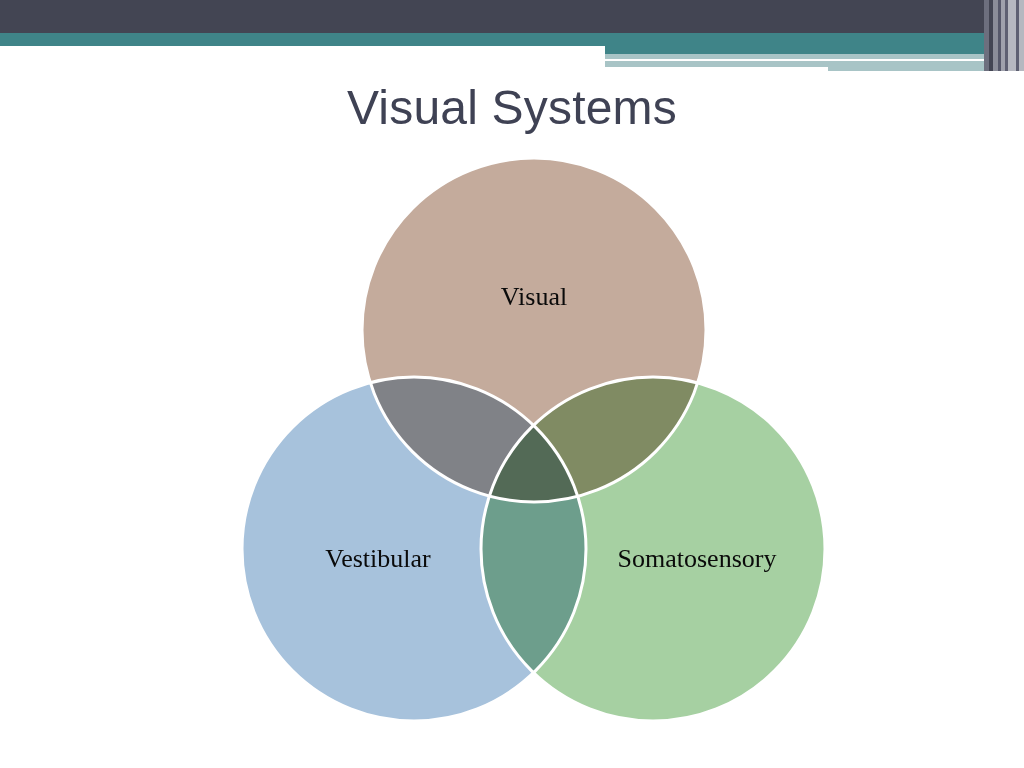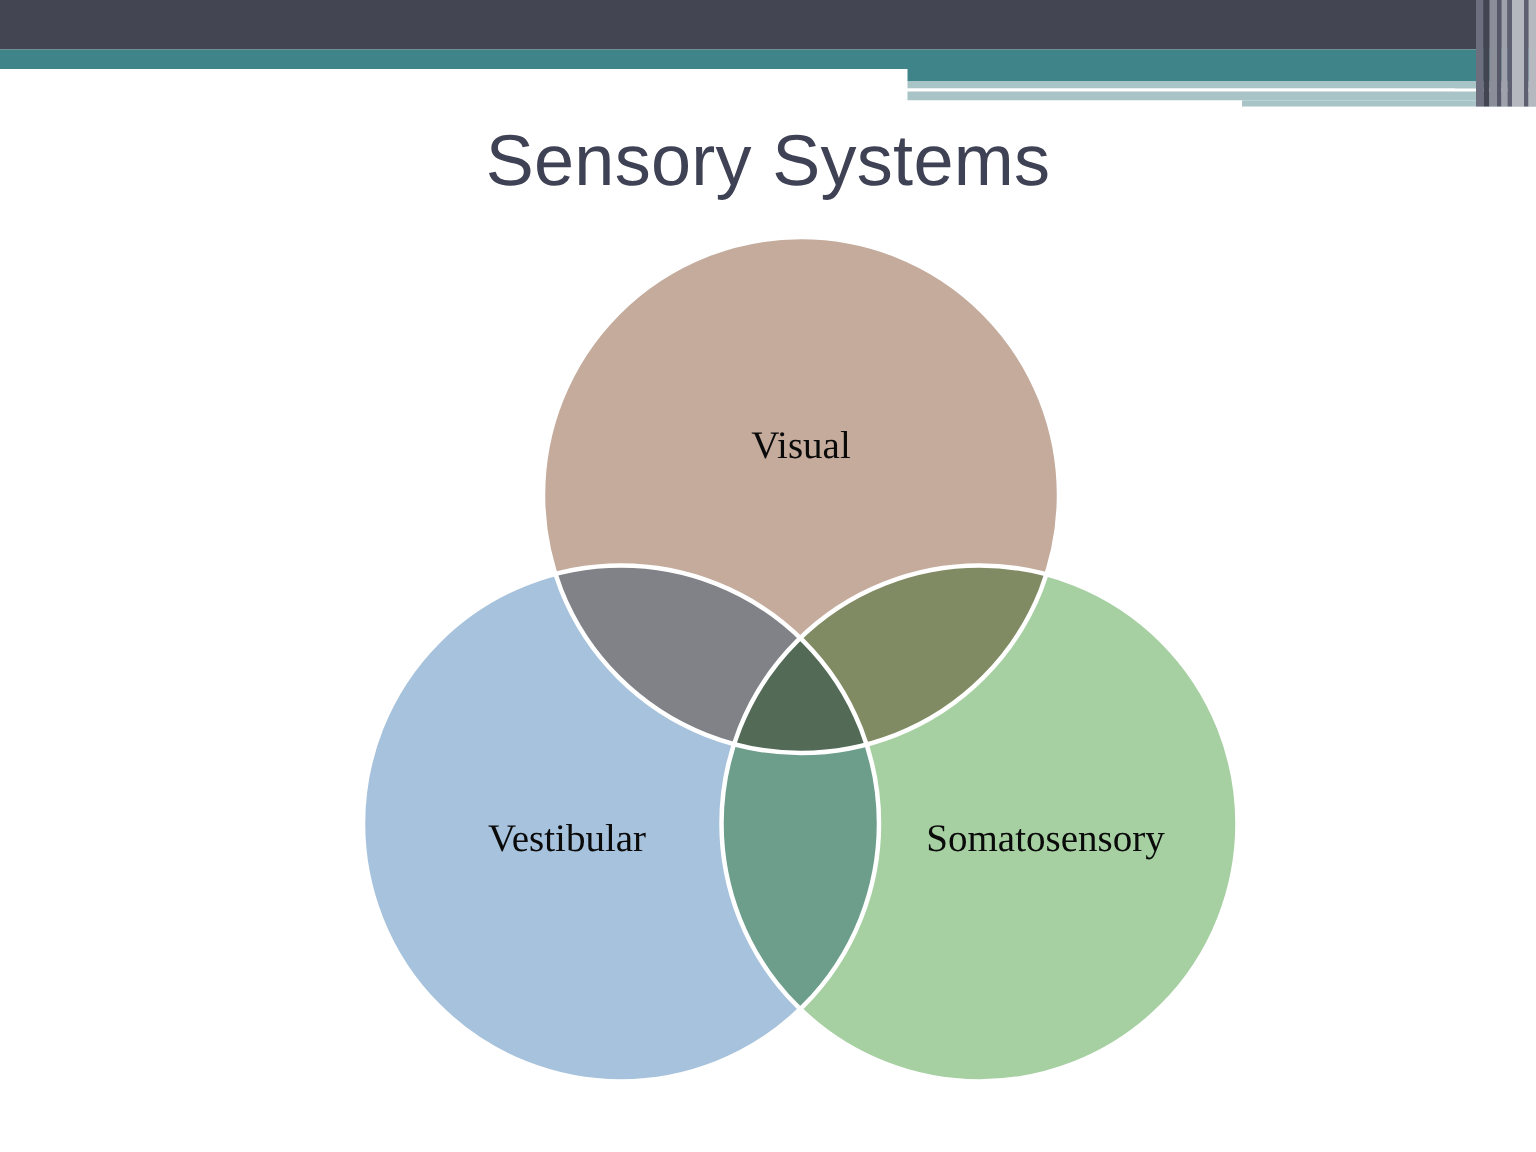--- a/index.html
+++ b/index.html
@@ -151,21 +151,21 @@
       <span style="left: 5px; width: 4px; background: rgb(67, 69, 83);"></span>
       <span style="left: 9px; width: 5px; background: rgb(139, 141, 153);"></span>
       <span style="left: 14px; width: 3px; background: rgb(86, 88, 106);"></span>
       <span style="left: 17px; width: 4px; background: rgb(159, 161, 172);"></span>
       <span style="left: 21px; width: 3px; background: rgb(94, 96, 114);"></span>
       <span style="left: 24px; width: 8px; background: rgb(182, 184, 192);"></span>
       <span style="left: 32px; width: 3px; background: rgb(94, 96, 114);"></span>
       <span style="left: 35px; width: 5px; background: rgb(182, 184, 192);"></span>
     </div>
 
-  <div class="slide-title">Sensory Systems</div>
+  <div class="slide-title">Visual Systems</div>
 
   <div id="venn-wrap">
     <svg id="venn-svg" width="1024" height="768" viewBox="0 0 1024 768">
       <g id="venn-circles" style="mix-blend-mode:normal">
           <circle cx="534" cy="330" r="172" fill="#c4ab9c" style="mix-blend-mode: multiply;"></circle>
           <circle cx="414" cy="549" r="172" fill="#a7c2dc" style="mix-blend-mode: multiply;"></circle>
           <circle cx="653" cy="549" r="172" fill="#a6d0a2" style="mix-blend-mode: multiply;"></circle>
         </g>
       <g id="venn-strokes">
           <circle cx="534" cy="330" r="172" fill="none" stroke="#ffffff" stroke-width="3"></circle>

